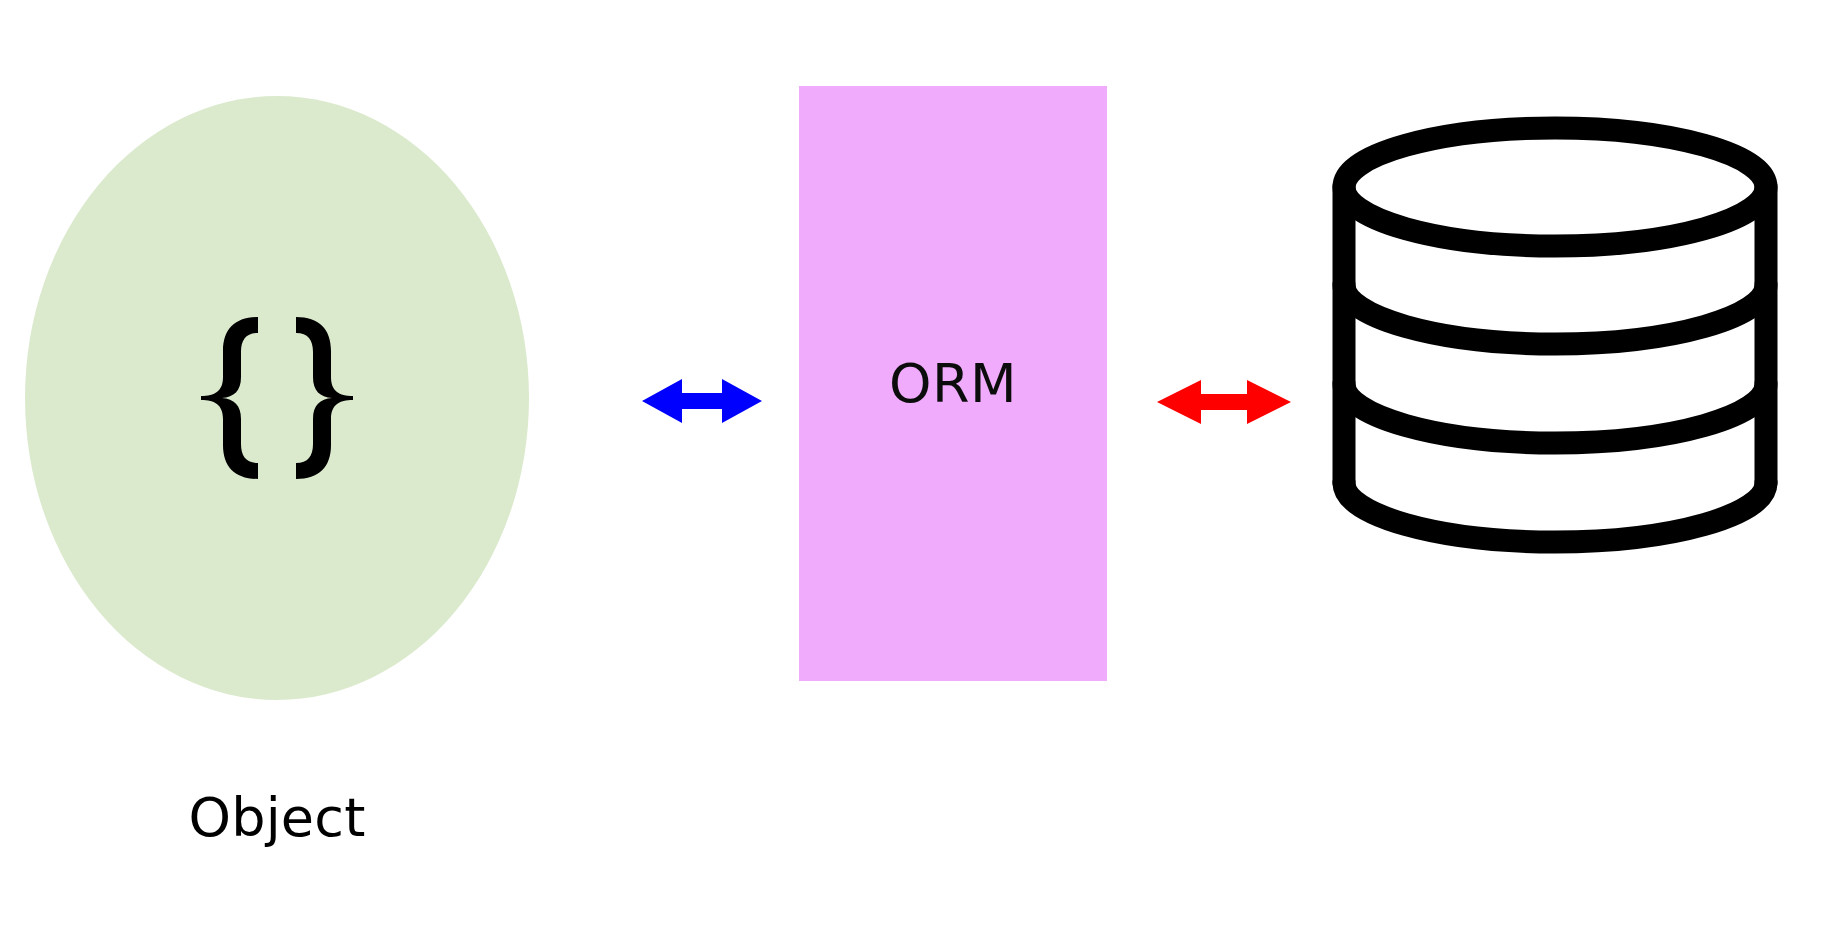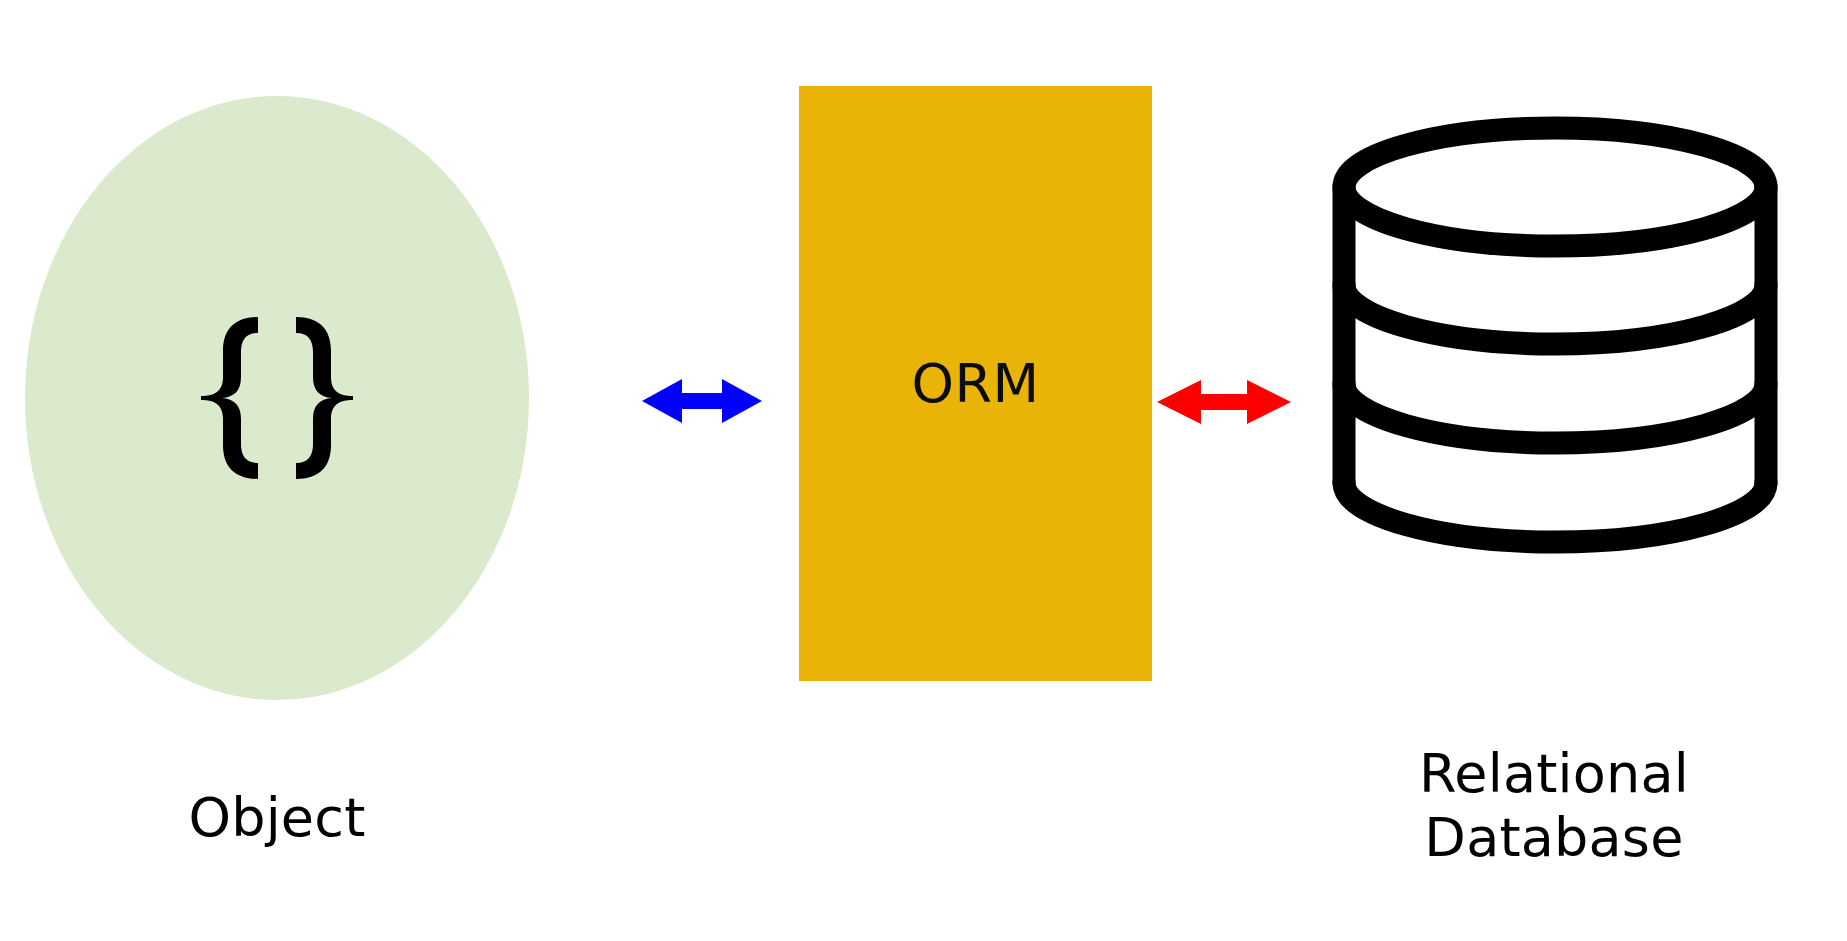--- a/index.html
+++ b/index.html
@@ -72,23 +72,23 @@
     left: 1304px;
     top: 742px;
     width: 500px;
   }
 
   
   #orm-box {
     position: absolute;
     left: 799px;
     top: 86px;
-    width: 353px;
+    width: 308px;
     height: 595px;
-    background: #eab308;
+    background: #f0abfc;
     display: flex;
     align-items: center;
     justify-content: center;
   }
   #orm-label {
     color: #0c0c0c;
     font-family: "DejaVu Sans", sans-serif;
     font-weight: 400;
     font-size: 54px;
     letter-spacing: 0.5px;
@@ -203,16 +203,14 @@
 
         <path d="M17 169 C 17 201, 111 228, 228 228 C 345 228, 439 201, 439 169"></path>
 
         <path d="M17 268 C 17 300, 111 327, 228 327 C 345 327, 439 300, 439 268"></path>
 
         <path d="M17 367 C 17 399, 111 426, 228 426 C 345 426, 439 399, 439 367"></path>
       </g>
     </svg>
   </div>
 
-  <div class="node-label" id="database-label">Relational
-Database</div>
 
 </div>
 
 </body></html>

